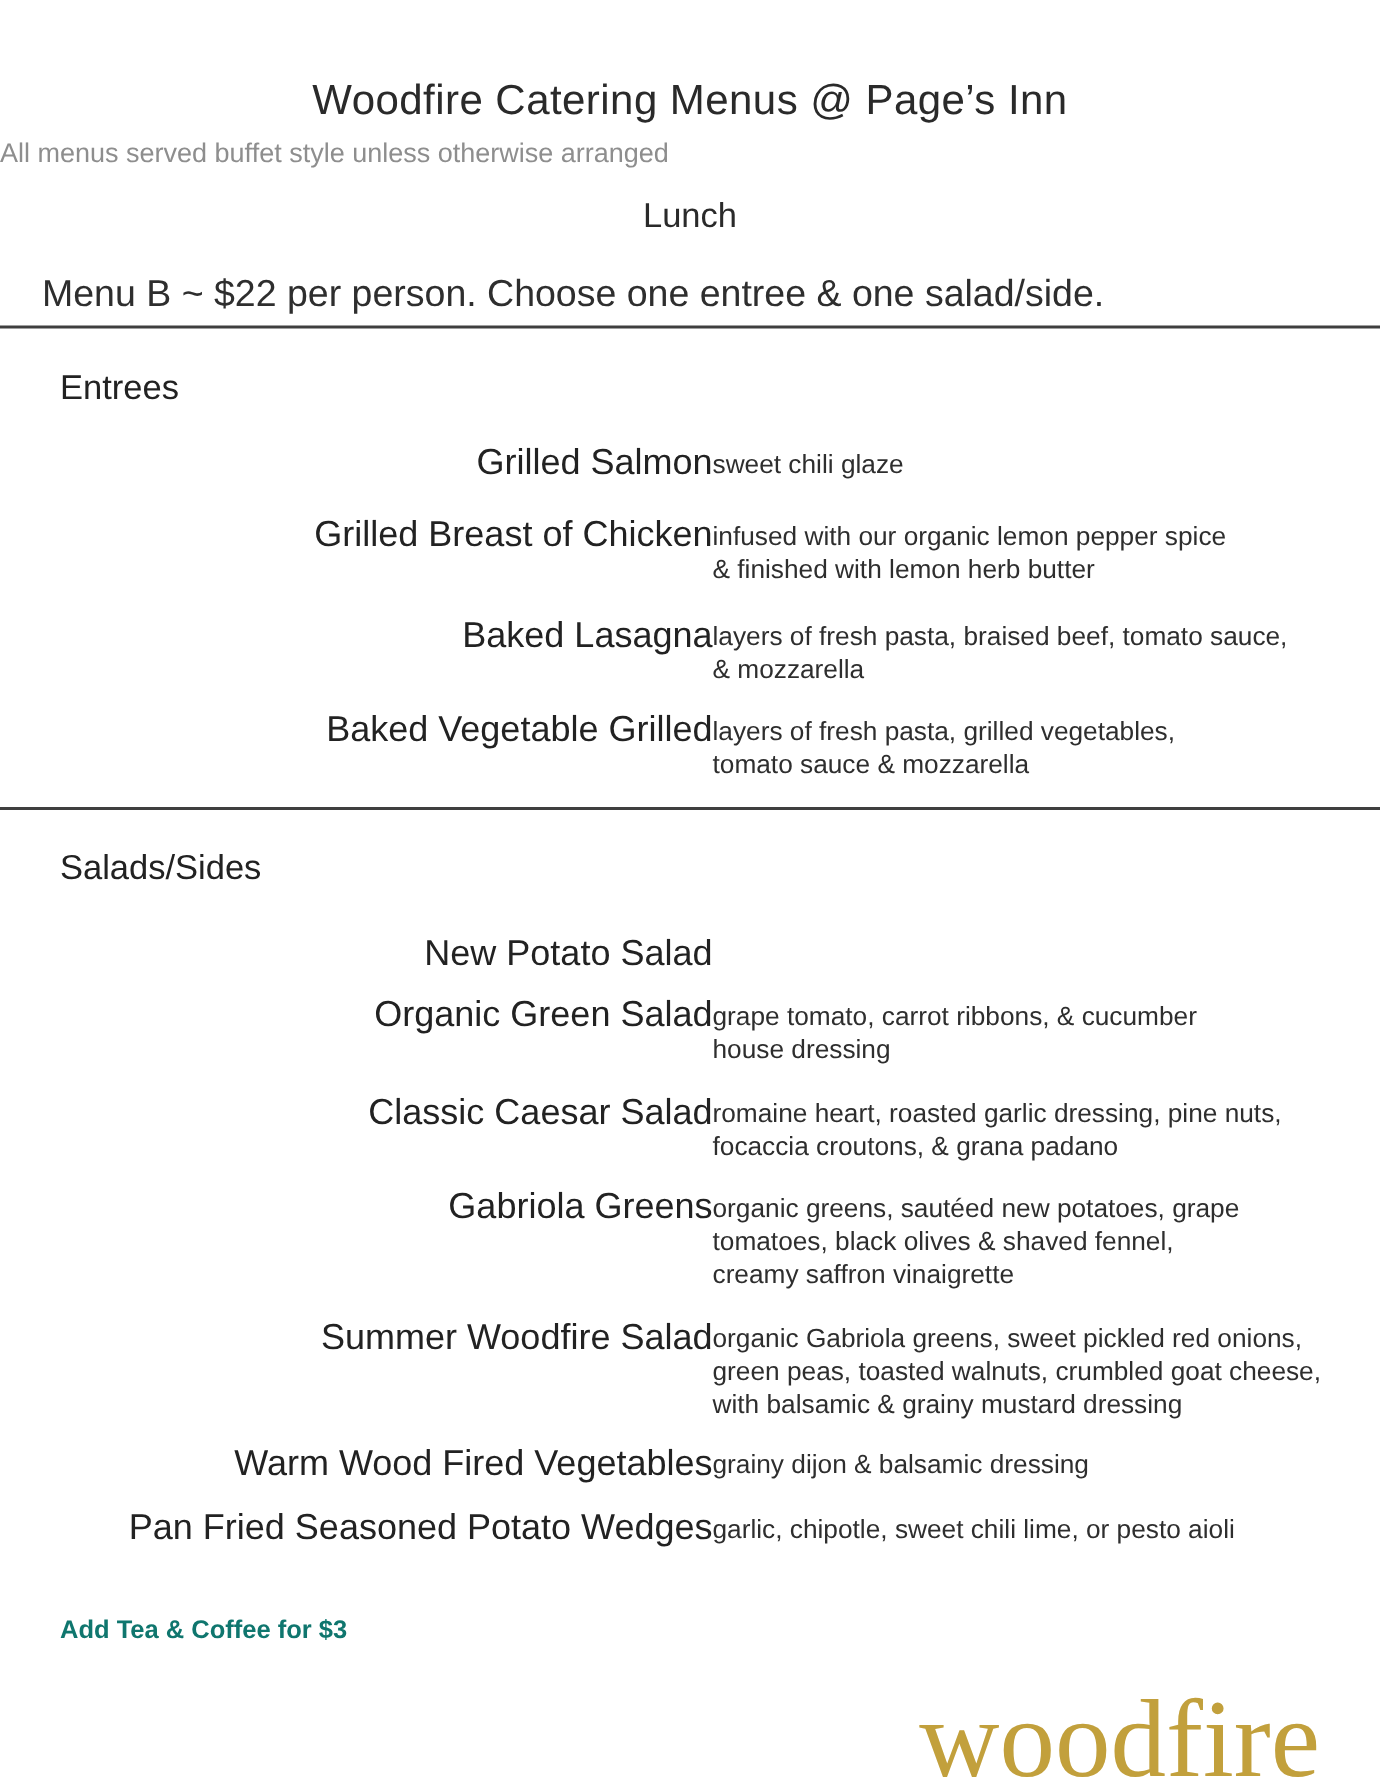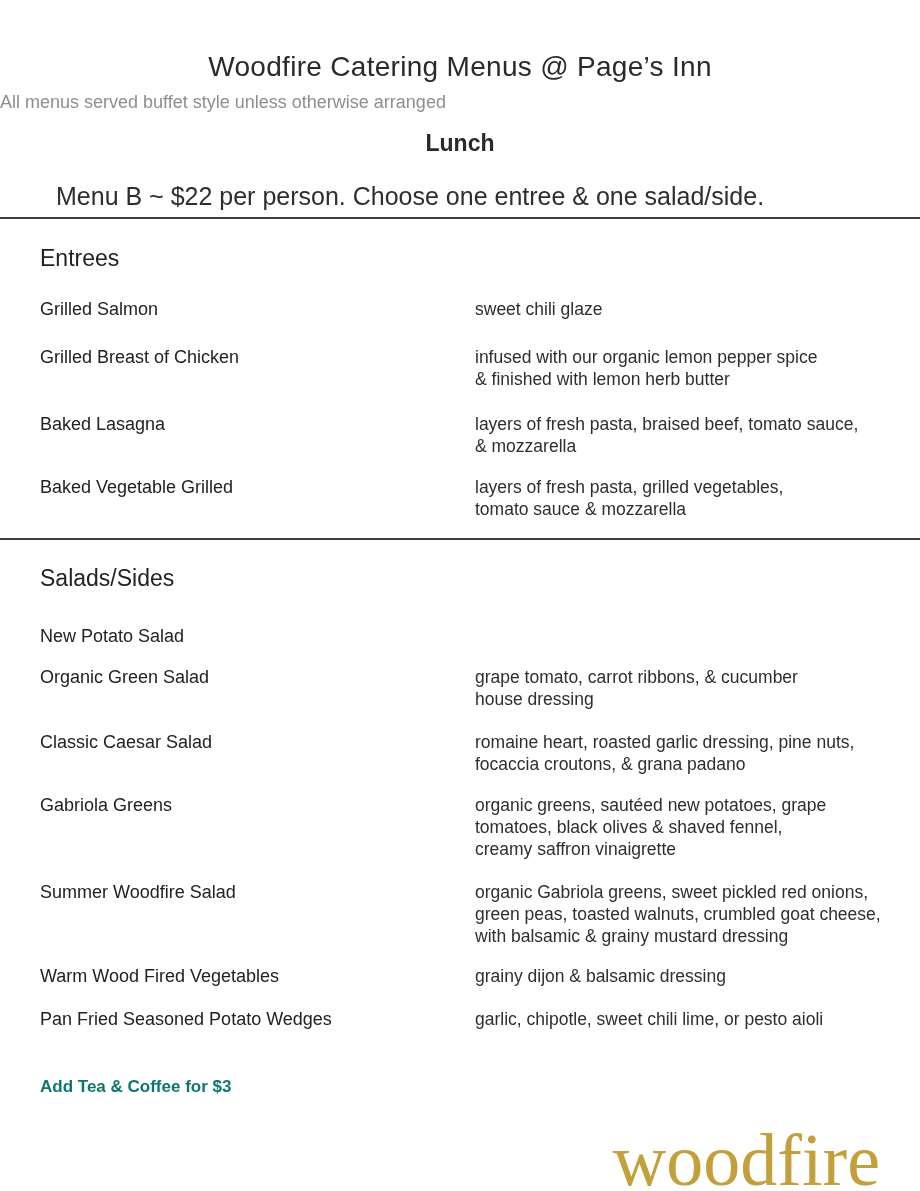--- a/index.html
+++ b/index.html
@@ -17,44 +17,44 @@
     font-size: 28px; line-height: 34px; font-weight: 400;
     color: #2a2a2a; letter-spacing: 0.3px;
   }
   .subtitle {
     margin: 6px 0 0; 
     font-size: 18px; line-height: 24px; font-weight: 400;
     color: #8e8e8e;
   }
   .meal {
     margin: 14px 0 0; text-align: center;
-    font-size: 23px; line-height: 30px; font-weight: 700; color: #2a2a2a;
+    font-size: 23px; line-height: 30px; font-weight: 400; color: #2a2a2a;
   }
   .menu-line {
-    margin: 22px 0 0; padding-left: 56px;
+    margin: 22px 0 0; padding-left: 28px;
     font-size: 25px; line-height: 32px; color: #2e2e2e;
   }
 
   hr.rule {
     border: none; border-top: 2px solid #3f3f3f;
     margin: 5px 0 0; width: 920px;
   }
   hr.rule.second { margin-top: 18px; }
 
   
   .section-heading {
     margin: 24px 0 0 40px;
     font-size: 23px; line-height: 30px; font-weight: 400; color: #222222;
   }
   .section-heading.salads { margin-top: 23px; }
 
   .row { display: flex; padding: 0 30px 0 40px; }
   .row .name {
     flex: 0 0 435px; width: 435px;
-    font-size: 18px; line-height: 22px; color: #222222;
+    font-size: 24px; line-height: 22px; color: #222222; text-align: right;
   }
   .row .desc {
     flex: 1;
     font-size: 17.5px; line-height: 22px; color: #2e2e2e;
     white-space: pre-line;
   }
 
   
   .note {
     margin: 46px 0 0 40px;

